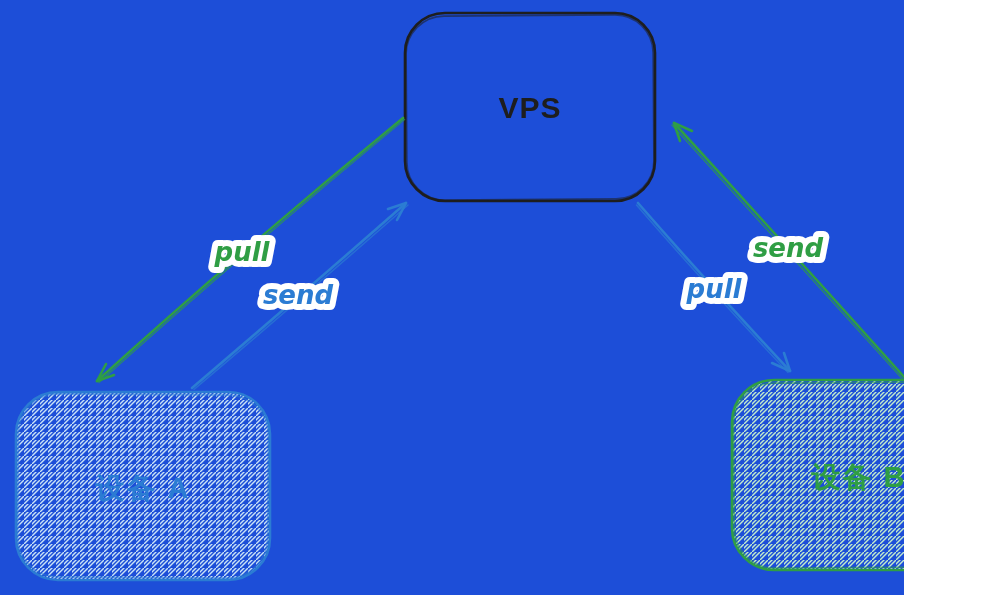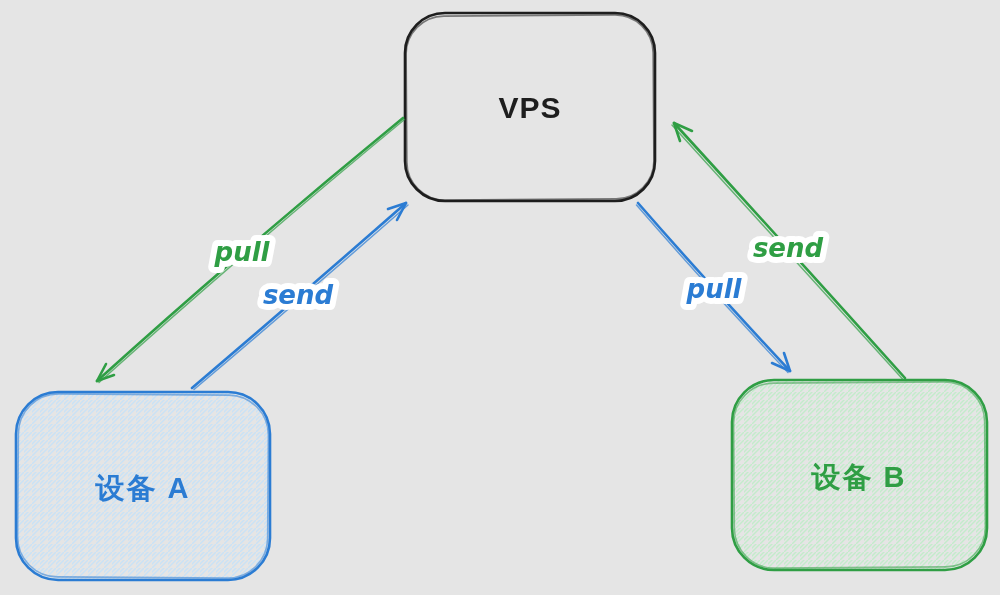--- a/index.html
+++ b/index.html
@@ -3,23 +3,23 @@
 <meta charset="utf-8">
 <style>
   html, body {
     margin: 0;
     padding: 0;
     background: #ffffff;
     font-family: "Liberation Sans", sans-serif;
   }
   .stage {
     position: relative;
-    width: 1000px;
+    width: 904px;
     height: 595px;
-    background: #e5e5e5;
+    background: #1d4ed8;
     overflow: hidden;
   }
   svg { display: block; }
 
   .node-outline {
     fill: none;
     stroke-width: 2.6;
     stroke-linejoin: round;
     stroke-linecap: round;
   }

